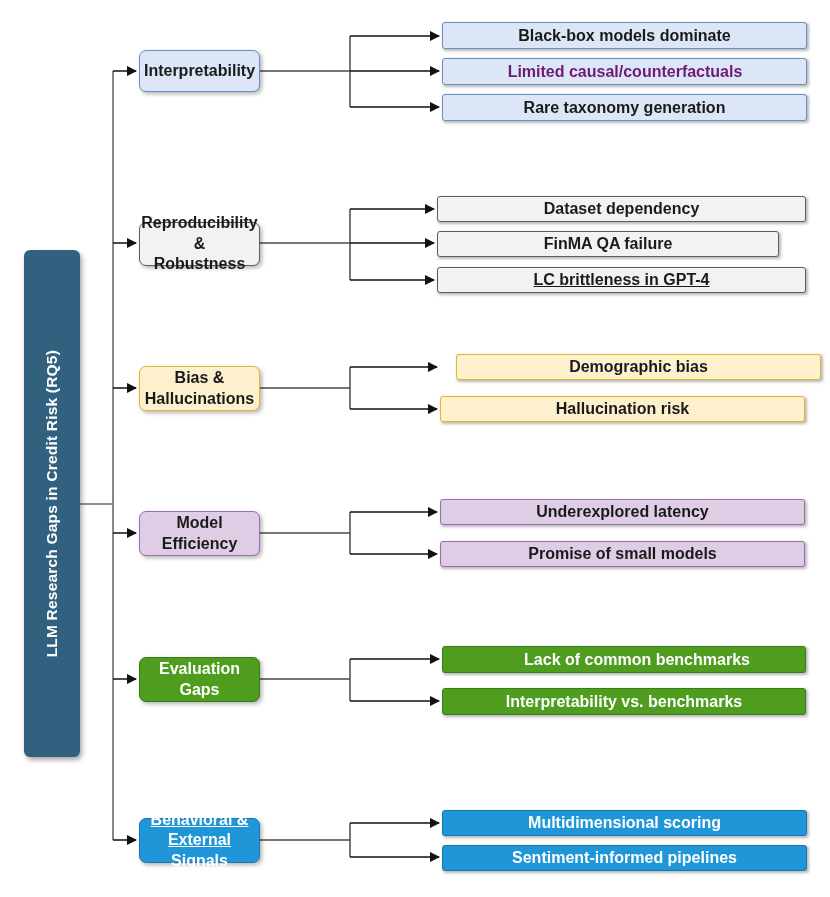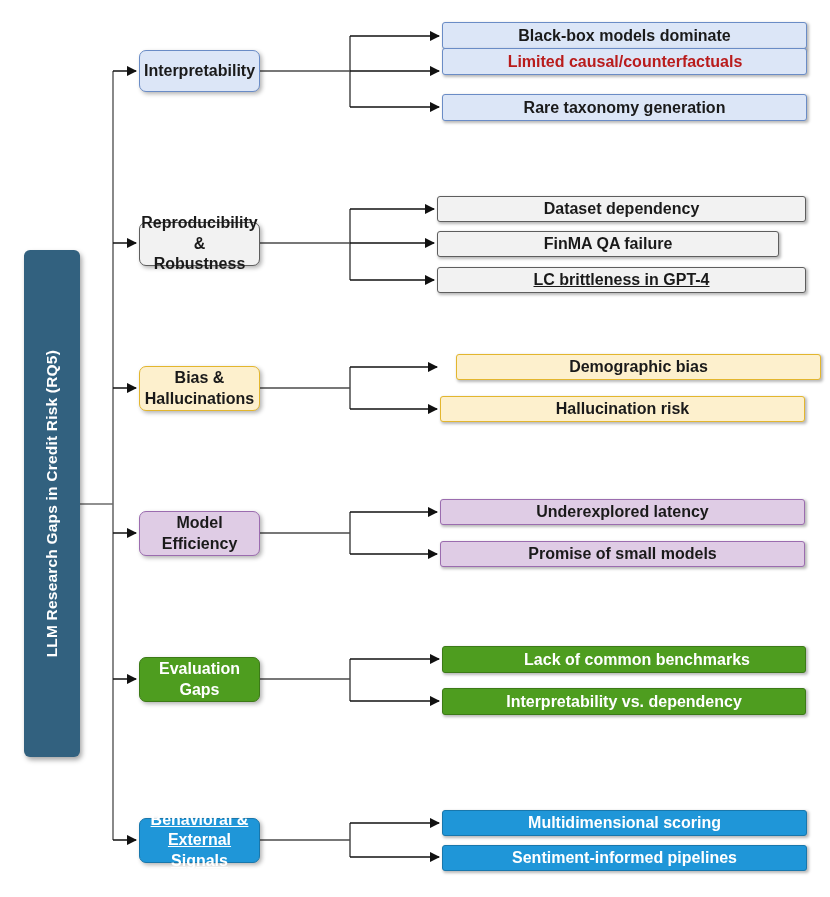--- a/index.html
+++ b/index.html
@@ -184,21 +184,21 @@
   <div class="root-node" style="background: rgb(50, 97, 127);">
     <span class="root-label">LLM Research Gaps in Credit Risk (RQ5)</span>
   </div>
 
   <div class="branch-node" style="left: 139px; top: 50px; width: 121px; height: 42px; background: rgb(220, 230, 247); border-color: rgb(106, 140, 198); color: rgb(26, 26, 26);">
     <span class="branch-label">Interpretability</span>
   </div>
   <div class="leaf-node" style="left: 442px; top: 22px; width: 365px; height: 27px; background: rgb(220, 230, 247); border-color: rgb(106, 140, 198); color: rgb(26, 26, 26);">
     <span class="leaf-label">Black-box models dominate</span>
   </div>
-  <div class="leaf-node" style="left: 442px; top: 48px; width: 365px; height: 27px; background: rgb(220, 230, 247); border-color: rgb(106, 140, 198); color: #b91c1c; padding-left: 7px;">
+  <div class="leaf-node" style="left: 442px; top: 58px; width: 365px; height: 27px; background: rgb(220, 230, 247); border-color: rgb(106, 140, 198); color: #701a75; padding-left: 7px;">
     <span class="leaf-label">Limited causal/counterfactuals</span>
   </div>
   <div class="leaf-node" style="left: 442px; top: 94px; width: 365px; height: 27px; background: rgb(220, 230, 247); border-color: rgb(106, 140, 198); color: rgb(26, 26, 26);">
     <span class="leaf-label">Rare taxonomy generation</span>
   </div>
 
   <div class="branch-node" style="left: 139px; top: 222px; width: 121px; height: 44px; background: rgb(242, 242, 242); border-color: rgb(94, 94, 94); color: rgb(26, 26, 26); justify-content: center;">
     <span class="branch-label">Reproducibility &amp;
 Robustness</span>
   </div>
@@ -233,21 +233,21 @@
     <span class="leaf-label">Promise of small models</span>
   </div>
 
   <div class="branch-node" style="left: 139px; top: 657px; width: 121px; height: 45px; background: rgb(78, 157, 31); border-color: rgb(60, 122, 23); color: rgb(255, 255, 255);">
     <span class="branch-label">Evaluation Gaps</span>
   </div>
   <div class="leaf-node" style="left: 442px; top: 646px; width: 364px; height: 27px; background: rgb(78, 157, 31); border-color: rgb(60, 122, 23); color: rgb(255, 255, 255); padding-left: 32px;">
     <span class="leaf-label">Lack of common benchmarks</span>
   </div>
   <div class="leaf-node" style="left: 442px; top: 688px; width: 364px; height: 27px; background: rgb(78, 157, 31); border-color: rgb(60, 122, 23); color: rgb(255, 255, 255);">
-    <span class="leaf-label">Interpretability vs. dependency</span>
+    <span class="leaf-label">Interpretability vs. benchmarks</span>
   </div>
 
   <div class="branch-node" style="left: 139px; top: 818px; width: 121px; height: 45px; background: rgb(31, 150, 216); border-color: rgb(24, 119, 172); color: rgb(255, 255, 255); text-decoration: underline;">
     <span class="branch-label">Behavioral &amp;
 External Signals</span>
   </div>
   <div class="leaf-node" style="left: 442px; top: 810px; width: 365px; height: 26px; background: rgb(31, 150, 216); border-color: rgb(24, 119, 172); color: rgb(255, 255, 255);">
     <span class="leaf-label">Multidimensional scoring</span>
   </div>
   <div class="leaf-node" style="left: 442px; top: 845px; width: 365px; height: 26px; background: rgb(31, 150, 216); border-color: rgb(24, 119, 172); color: rgb(255, 255, 255);">

